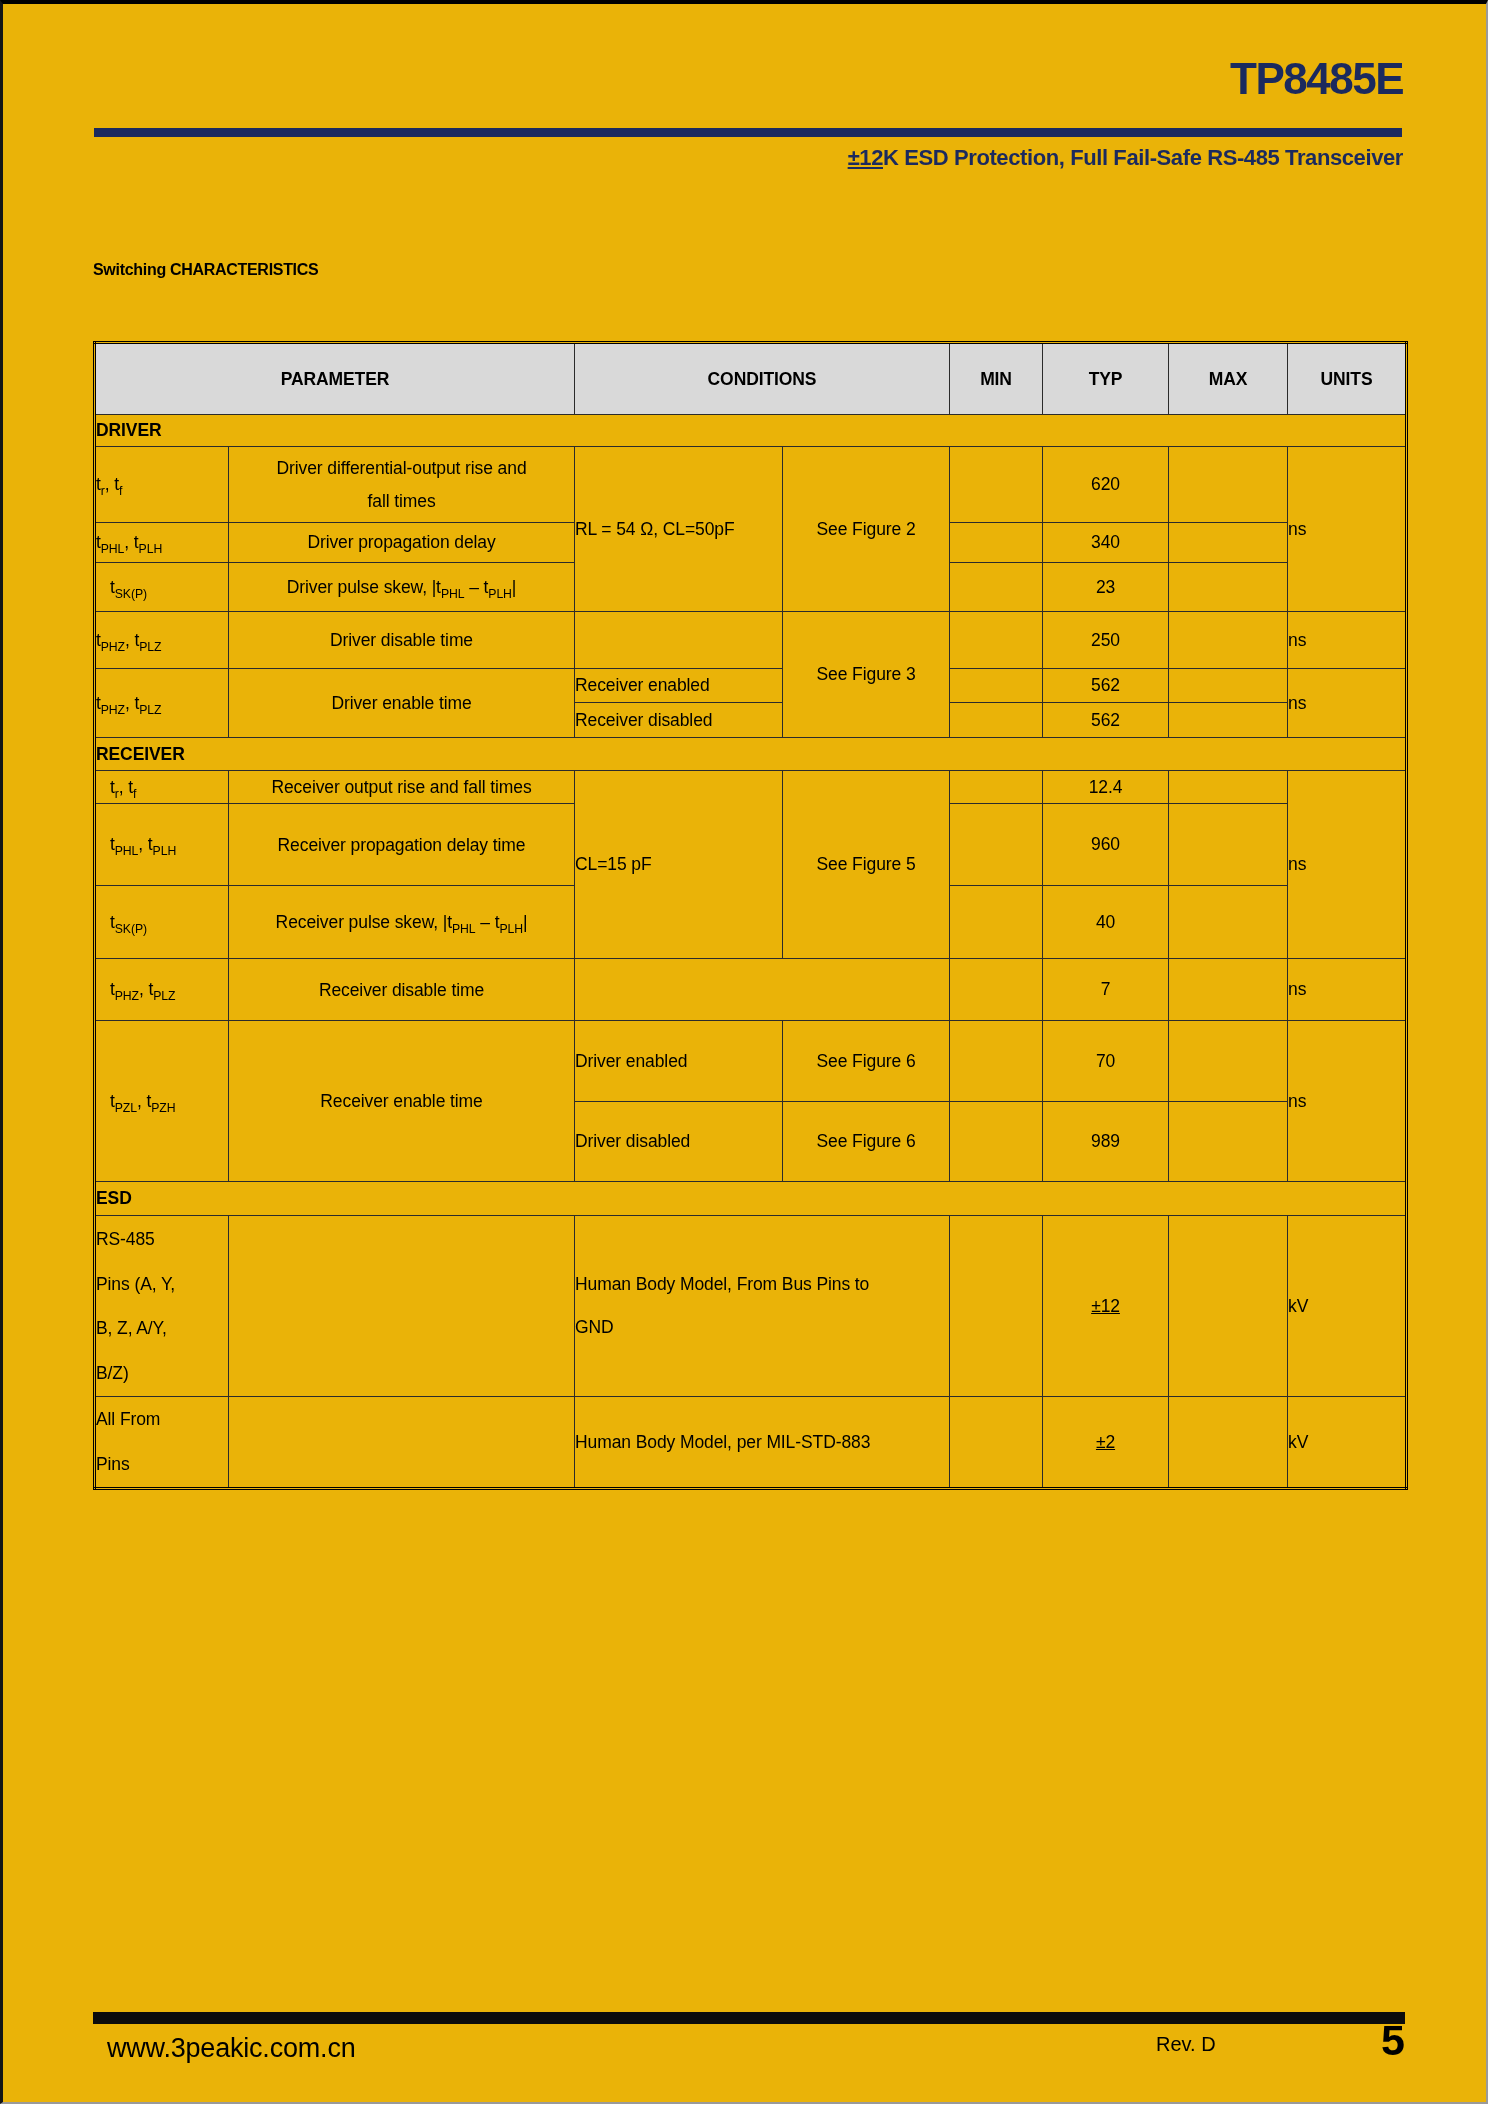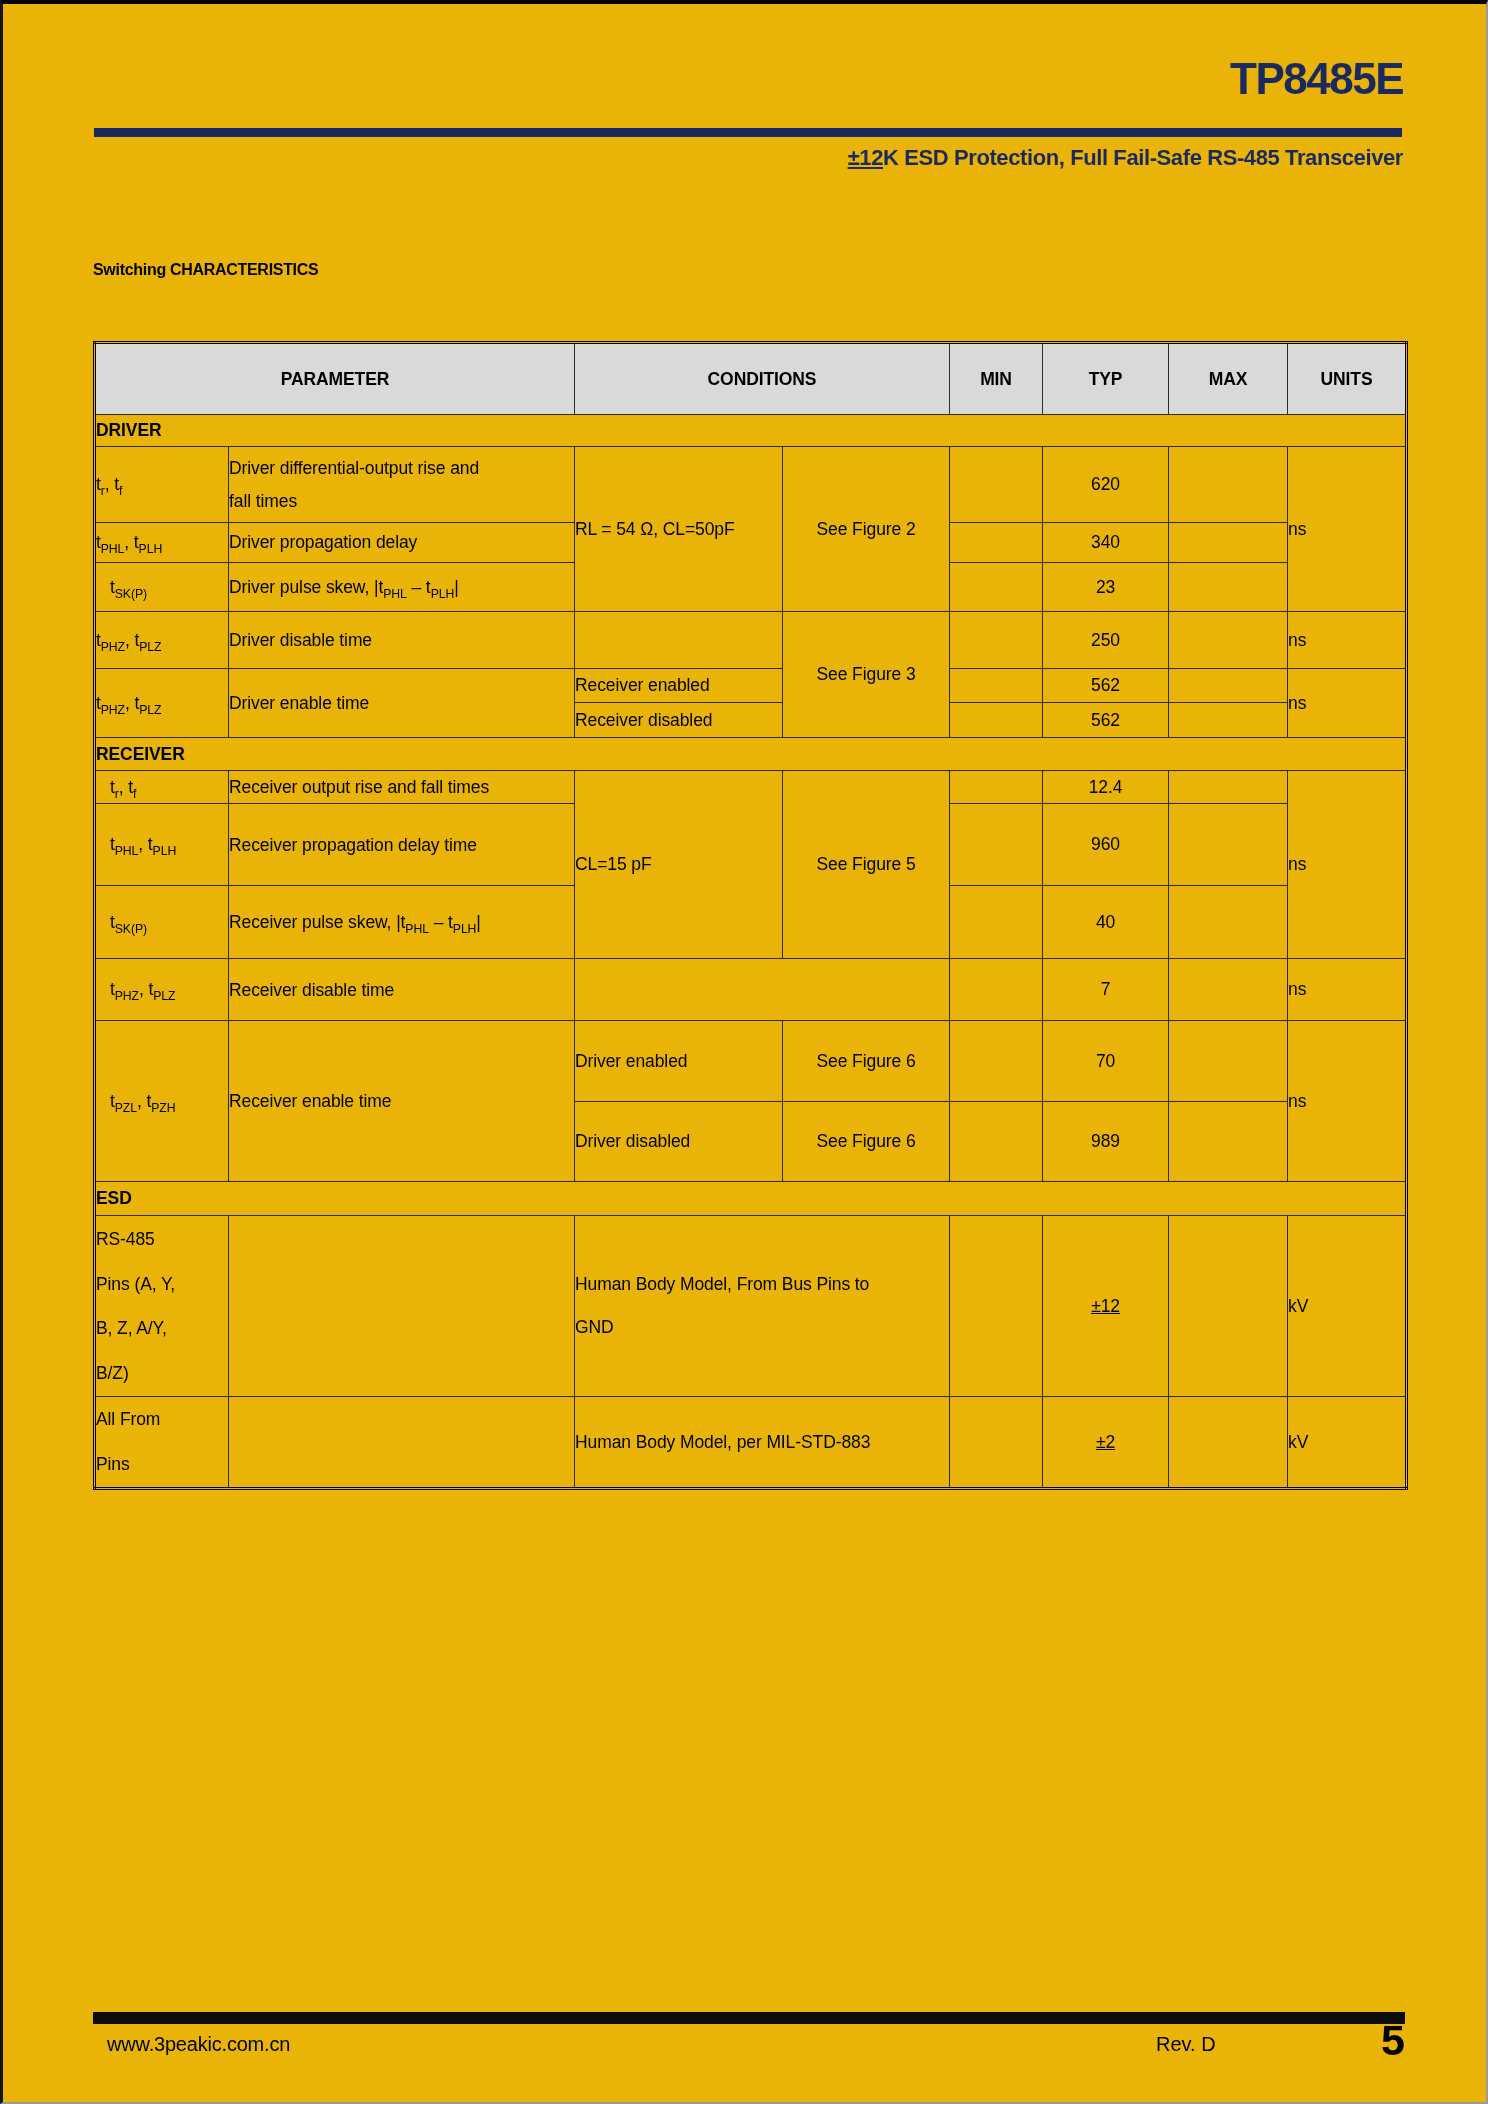--- a/index.html
+++ b/index.html
@@ -33,32 +33,32 @@
   table.chars td, table.chars th {
     border:1px solid #2b2b2b; padding:0; vertical-align:middle;
     font-size:17.5px; color:#000; overflow:hidden; letter-spacing:-0.1px;
   }
   th.hdr {
     background:#d9d9d9; font-size:19px; font-weight:bold; text-align:center;
     letter-spacing:-0.2px;
   }
   td.band { font-weight:bold; text-align:left; padding-left:10px; font-size:17.5px; }
   td.sym   { padding-left:20px; text-align:left; }
-  td.desc  { padding-left:12px; text-align:left; line-height:1.85; }
+  td.desc  { padding-left:12px; text-align:center; line-height:1.85; }
   td.cond  { padding-left:13px; text-align:left;margin-left:16px; }
   td.fig   { text-align:center; }
   td.typ   { text-align:center; }
   td.units { padding-left:14px; text-align:left; }
   td.uval  { text-decoration:underline; }
   .pre { white-space:pre-line; }
   td.esd-sym  { padding-left:16px; line-height:2.55; }
   td.esd-cond { line-height:2.5; }
   sub { font-size:0.7em; line-height:0; }
   .footer-bar  { position:absolute; top:2008px; left:90px; width:1312px; height:12px; background:#0c0c0c; }
-  .footer-site { position:absolute; top:2029px; left:104px; font-size:20px; letter-spacing:-0.2px; }
+  .footer-site { position:absolute; top:2029px; left:104px; font-size:27px; letter-spacing:-0.2px; }
   .footer-rev  { position:absolute; top:2029px; left:1153px; font-size:20px; }
   .footer-page { position:absolute; top:2012px; left:90px; width:1312px; text-align:right;
                  font-size:43px; font-weight:bold; }
 </style>
 </head>
 <body>
 
 <div class="page">
 
   <div class="brand">TP8485E</div>

